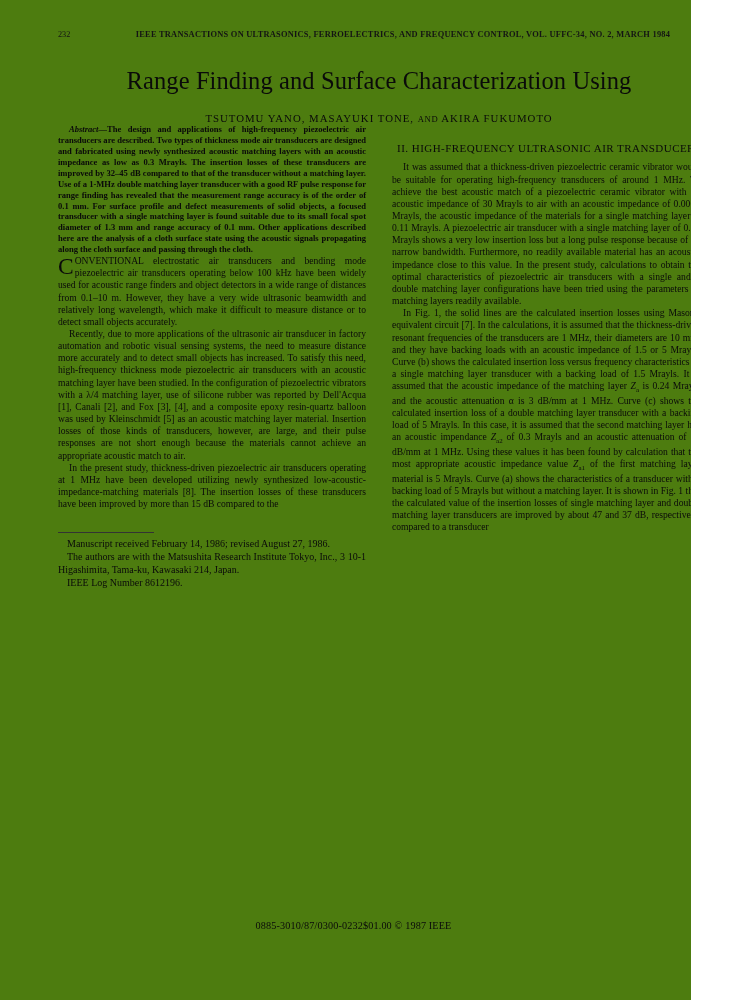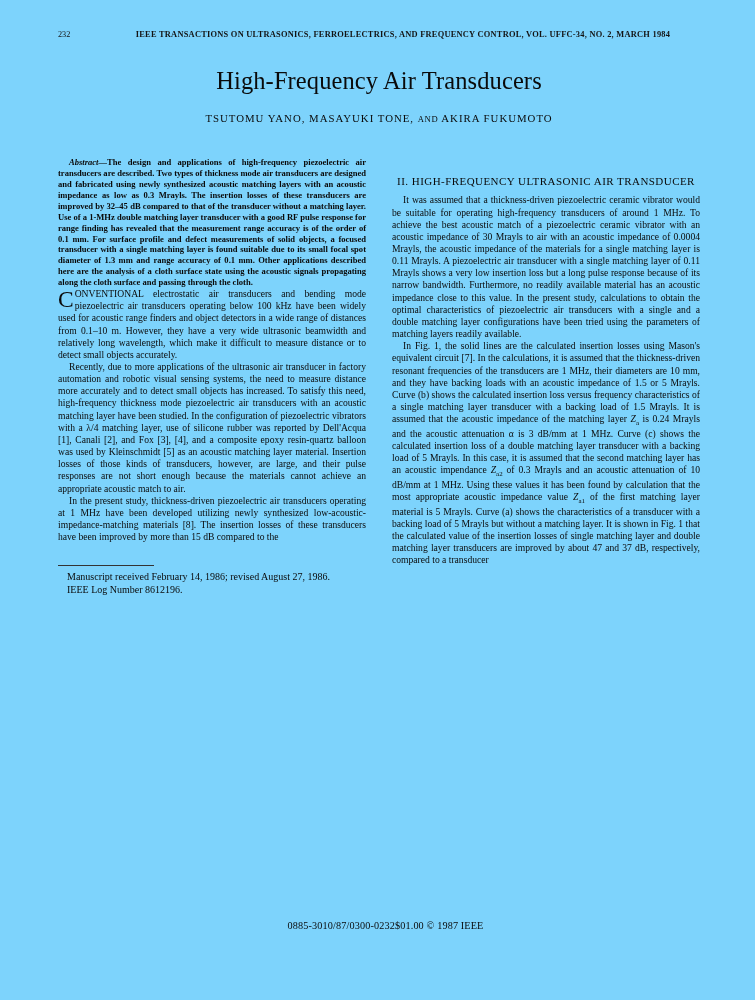--- a/index.html
+++ b/index.html
@@ -2,23 +2,23 @@
 <html><head>
 <meta charset="utf-8">
 <style>
   html, body {
     margin: 0;
     padding: 0;
     background: #ffffff;
   }
   .page {
     position: relative;
-    width: 755px;
+    width: 691px;
     height: 1000px;
-    background: #7dd3fc;
+    background: #4d7c0f;
     overflow: hidden;
     font-family: "Liberation Serif", "DejaVu Serif", serif;
     color: #0a0a0a;
     box-sizing: border-box;
   }
   .content {
     position: absolute;
     left: 58px;
     top: 30px;
     width: 642px;
@@ -71,21 +71,20 @@
     font-variant: small-caps;
   }
   .authors .and {
     font-size: 8.6px;
     letter-spacing: 0.6px;
   }
 
   
   .columns {
     display: flex;
-    margin-top: 33px;
     gap: 26px;
   }
   .col {
     width: 308px;
     flex: 0 0 308px;
   }
 
   p {
     margin: 0;
     font-size: 9.6px;
@@ -167,21 +166,21 @@
 
 <div class="page">
   <div class="content">
 
     <div class="runhead">
       <span class="folio">232</span>
       <span class="journal">IEEE TRANSACTIONS ON ULTRASONICS, FERROELECTRICS, AND FREQUENCY CONTROL, VOL. UFFC-34, NO. 2, MARCH 1984</span>
     </div>
 
     <h1 class="title">
-      <span class="line">High-Frequency Air Transducers</span>
+      <span class="line">Range Finding and Surface Characterization Using</span>
     </h1>
 
     <div class="authors">
       <span>TSUTOMU YANO, MASAYUKI TONE,</span>
       <span class="and">AND</span>
       <span>AKIRA FUKUMOTO</span>
     </div>
 
     <div class="columns">
 
@@ -191,20 +190,21 @@
 
 
         <p class="dropcap-p"><span class="dropcap">C</span><span>ONVENTIONAL electrostatic air transducers and bending mode piezoelectric air transducers operating below 100 kHz have been widely used for acoustic range finders and object detectors in a wide range of distances from 0.1–10 m. However, they have a very wide ultrasonic beamwidth and relatively long wavelength, which make it difficult to measure distance or to detect small objects accurately.</span></p>
 
         <p>Recently, due to more applications of the ultrasonic air transducer in factory automation and robotic visual sensing systems, the need to measure distance more accurately and to detect small objects has increased. To satisfy this need, high-frequency thickness mode piezoelectric air transducers with an acoustic matching layer have been studied. In the configuration of piezoelectric vibrators with a λ/4 matching layer, use of silicone rubber was reported by Dell'Acqua [1], Canali [2], and Fox [3], [4], and a composite epoxy resin-quartz balloon was used by Kleinschmidt [5] as an acoustic matching layer material. Insertion losses of those kinds of transducers, however, are large, and their pulse responses are not short enough because the materials cannot achieve an appropriate acoustic match to air.</p>
 
         <p>In the present study, thickness-driven piezoelectric air transducers operating at 1 MHz have been developed utilizing newly synthesized low-acoustic-impedance-matching materials [8]. The insertion losses of these transducers have been improved by more than 15 dB compared to the</p>
 
         <div class="footnote-rule"></div>
         <p class="footnote f0">Manuscript received February 14, 1986; revised August 27, 1986.</p>
+        <p class="footnote">The authors are with the Matsushita Research Institute Tokyo, Inc., 3 10-1 Higashimita, Tama-ku, Kawasaki 214, Japan.</p>
         <p class="footnote">IEEE Log Number 8612196.</p>
       </div>
 
       <div class="col">
 
 
         <div class="sechead sec2">II. HIGH-FREQUENCY ULTRASONIC AIR TRANSDUCER</div>
 
         <p>It was assumed that a thickness-driven piezoelectric ceramic vibrator would be suitable for operating high-frequency transducers of around 1 MHz. To achieve the best acoustic match of a piezoelectric ceramic vibrator with an acoustic impedance of 30 Mrayls to air with an acoustic impedance of 0.0004 Mrayls, the acoustic impedance of the materials for a single matching layer is 0.11 Mrayls. A piezoelectric air transducer with a single matching layer of 0.11 Mrayls shows a very low insertion loss but a long pulse response because of its narrow bandwidth. Furthermore, no readily available material has an acoustic impedance close to this value. In the present study, calculations to obtain the optimal characteristics of piezoelectric air transducers with a single and a double matching layer configurations have been tried using the parameters of matching layers readily available.</p>
 

